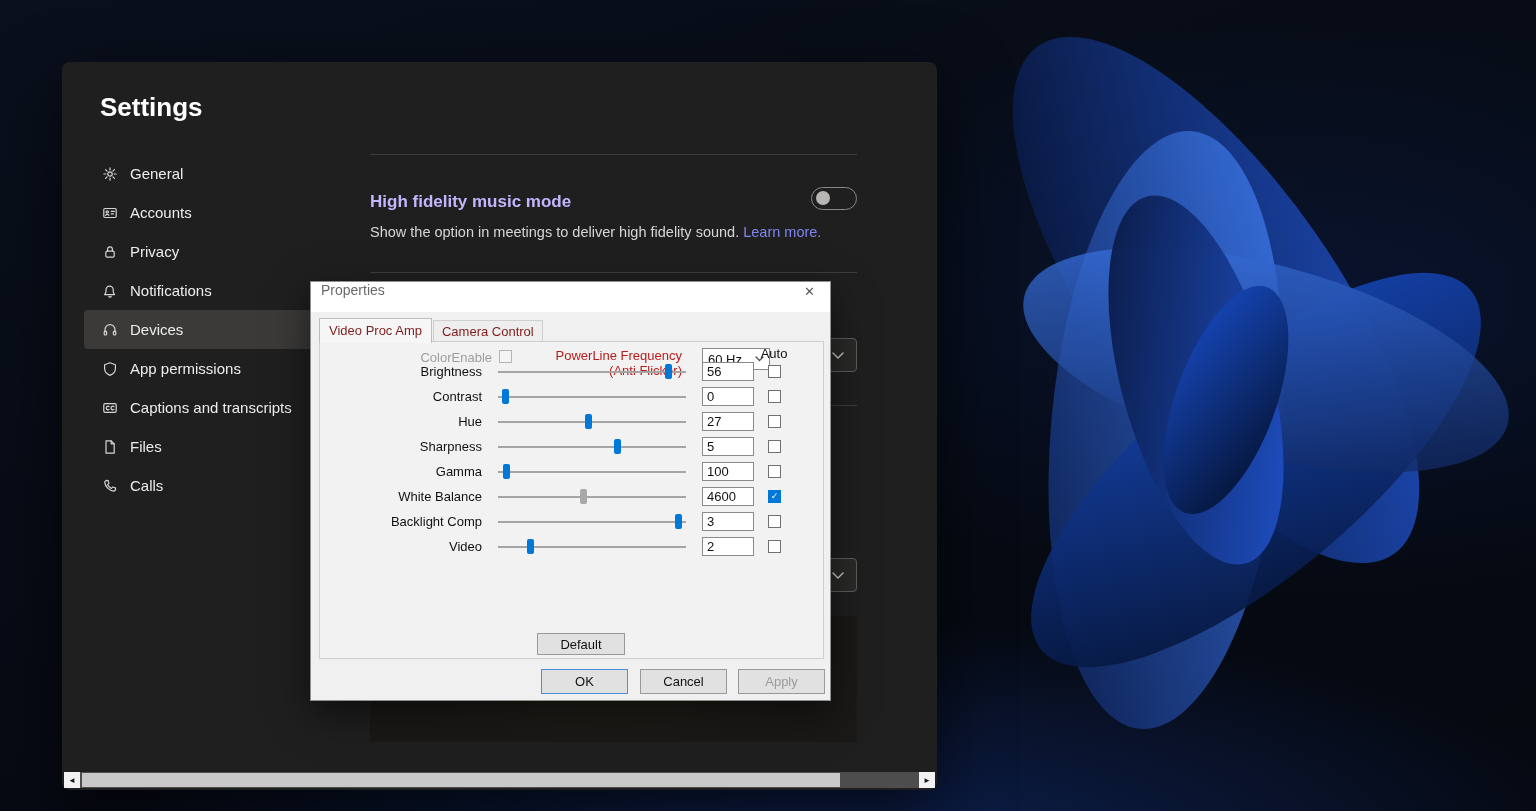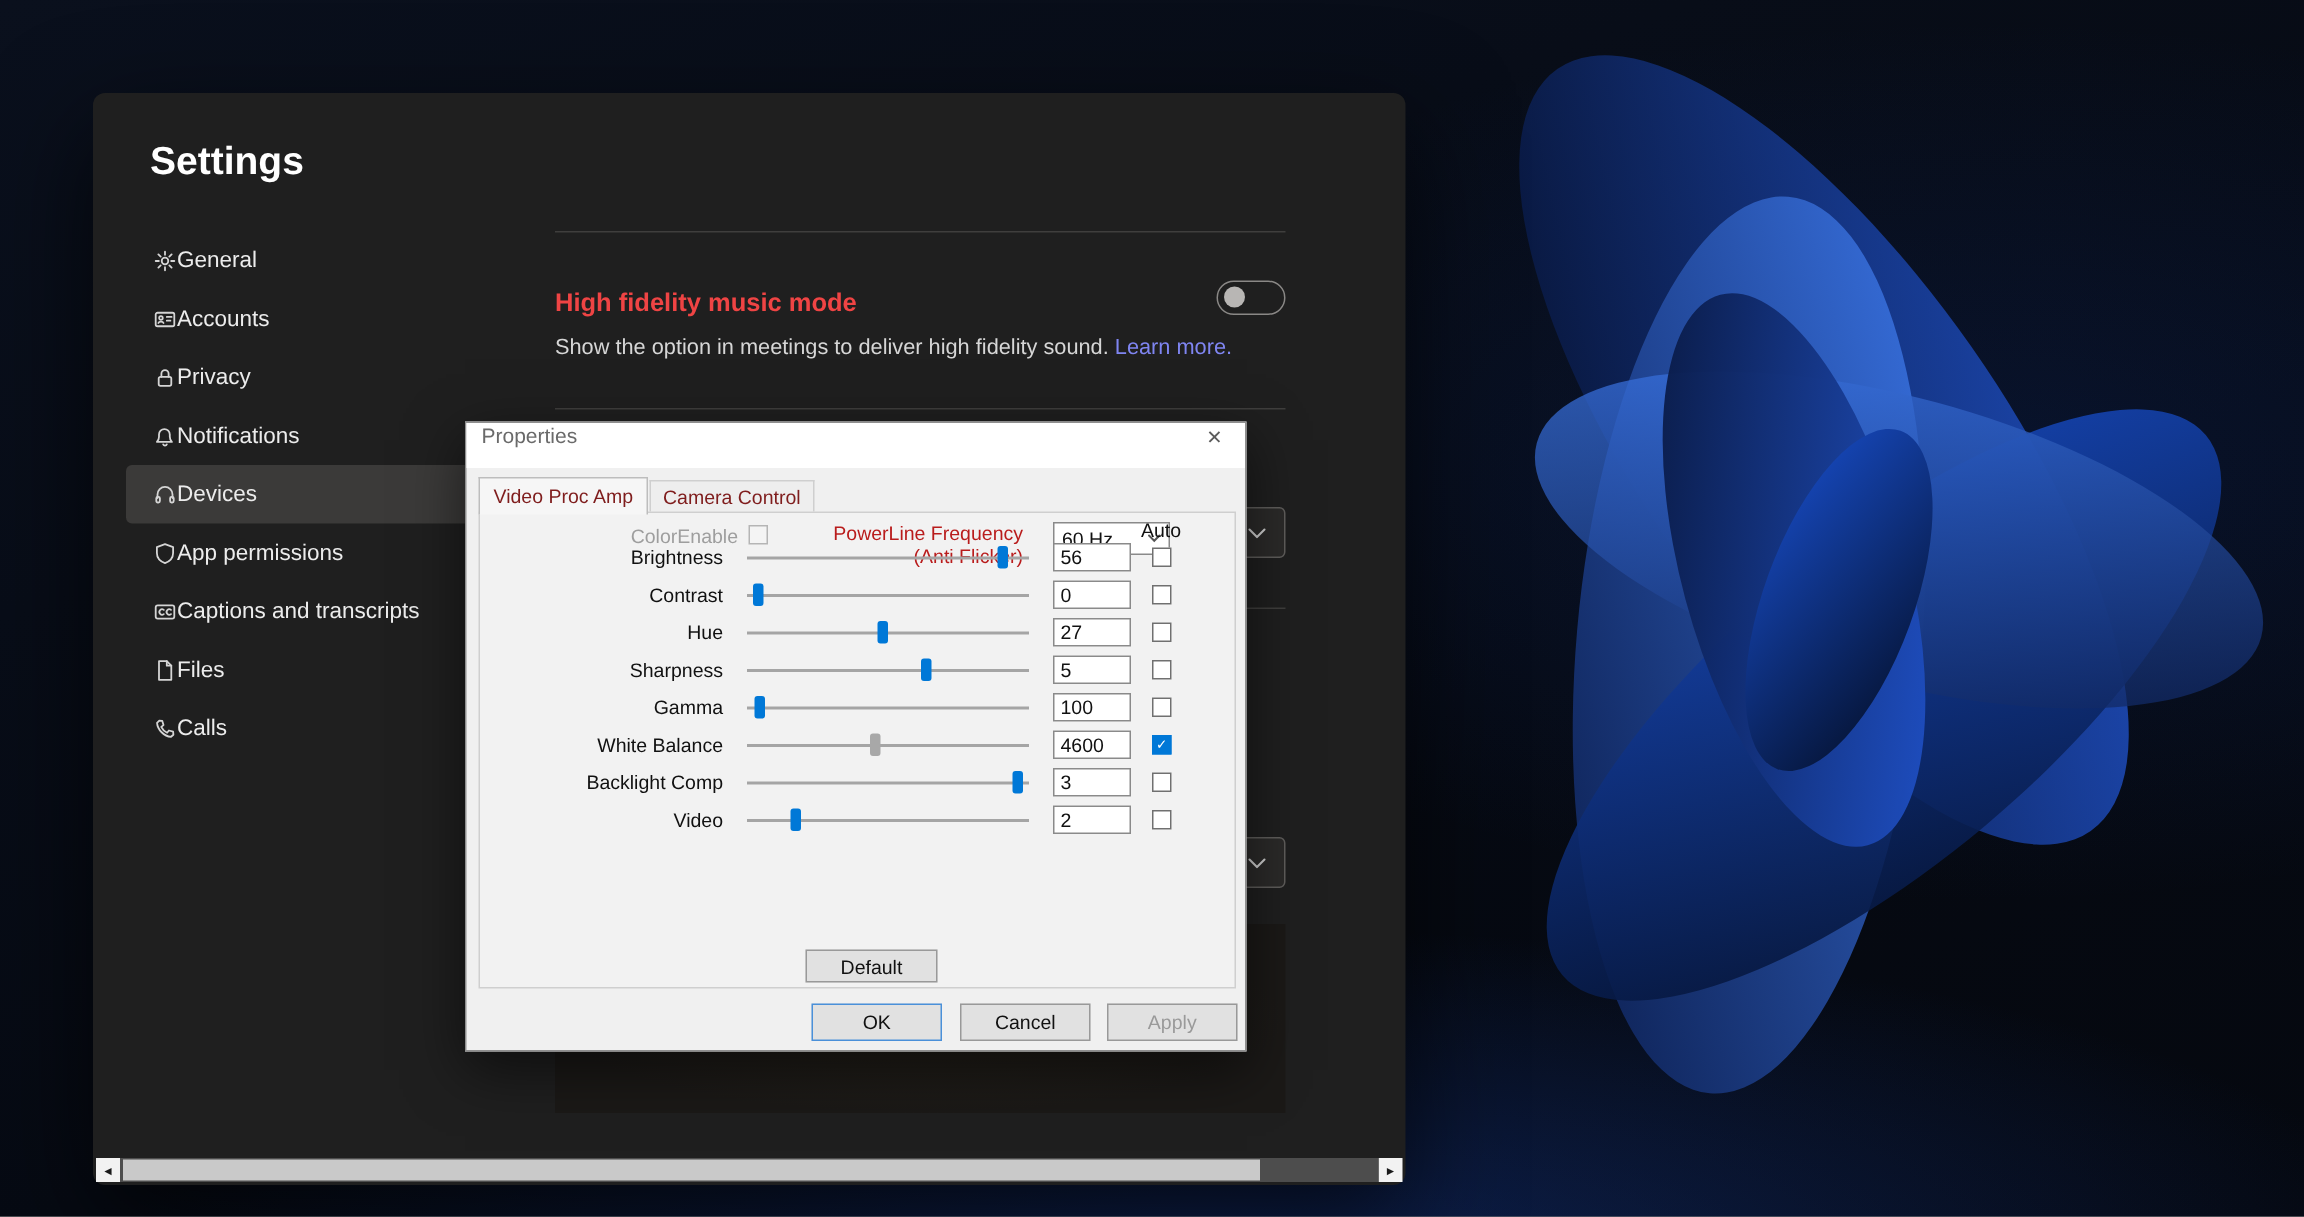--- a/index.html
+++ b/index.html
@@ -17,29 +17,29 @@
   .bloom { position:absolute; right:0; top:0; z-index:0; }
 
   
   .window {
     position:absolute; left:62px; top:62px; width:875px; height:728px;
     background:#1f1f1f; border-radius:8px; z-index:2;
     box-shadow:0 24px 70px rgba(0,0,0,.65);
   }
   .win-title { position:absolute; left:38px; top:30px; color:#fff; font-size:26px; font-weight:bold; }
   .sidebar { position:absolute; left:22px; top:92px; width:252px; }
-  .sb-item { display:flex; align-items:center; height:39px; padding-left:18px; gap:0;
+  .sb-item { display:flex; align-items:center; height:39px; padding-left:18px; gap:12px;
              border-radius:4px; color:#ececec; font-size:15px; cursor:pointer; }
   .sb-item.selected { background:#3b3a39; }
   .sb-icon { width:16px; height:16px; display:inline-flex; flex:0 0 16px; }
 
   .content { position:absolute; left:308px; top:0; width:487px; height:100%; }
   .divider { position:absolute; left:0; width:487px; height:1px; background:#3f3e3d; }
   .dv1 { top:92px; } .dv2 { top:210px; } .dv3 { top:343px; }
-  .h-music { position:absolute; left:0; top:130px; color:#ef4444; font-size:17px; font-weight:bold; }
+  .h-music { position:absolute; left:0; top:130px; color:#c4b5fd; font-size:17px; font-weight:bold; }
   .toggle { position:absolute; left:441px; top:125px; width:46px; height:23px;
             border:1px solid #8a8886; border-radius:12px; cursor:pointer; }
   .toggle .knob { position:absolute; left:4px; top:3px; width:14px; height:14px; border-radius:50%; background:#b8b6b4; }
   .desc { position:absolute; left:0; top:162px; font-size:14.5px; color:#d6d6d6; white-space:nowrap; }
   .desc a { color:var(--link); text-decoration:none; cursor:pointer; }
 
   .sel-partial { position:absolute; left:320px; width:167px; height:34px; background:#2b2a29;
                  border:1px solid #5f5d5b; border-radius:4px; z-index:1;
                  display:flex; align-items:center; justify-content:flex-end; padding-right:12px; cursor:pointer; }
   .sp1 { top:276px; } .sp2 { top:496px; }
@@ -80,21 +80,21 @@
   .checkbox { margin-left:14px; width:13px; height:13px; border:1px solid #707070; background:#fff;
               display:inline-flex; align-items:center; justify-content:center;
               font-size:9px; line-height:1; color:#fff; cursor:pointer; flex:0 0 13px; }
   .checkbox.checked { background:var(--accent); border-color:var(--accent); }
   .checkbox.disabled { border-color:#b5b5b5; background:#f4f4f4; cursor:default; }
 
   .misc-row { display:flex; align-items:flex-start; margin-top:6px; }
   .ce-label { width:172px; text-align:right; color:#9e9e9e; padding-top:2px; }
   .misc-row .checkbox { margin-left:7px; margin-top:2px; }
   .pl-label { width:170px; text-align:right; line-height:15px; color:#b91c1c; }
-  .dropdown { margin-left:20px; width:78px; height:22px; background:#fff; border:1px solid #8a8a8a;
+  .dropdown { margin-left:20px; width:68px; height:22px; background:#fff; border:1px solid #8a8a8a;
               display:flex; align-items:center; padding:0 5px; gap:3px; cursor:pointer; }
   .dropdown .dval { flex:1; color:#111; }
 
   .btn { font:13px "Liberation Sans",sans-serif; background:#e1e1e1; border:1px solid #999;
          color:#111; cursor:pointer; }
   .default-btn { position:absolute; left:217px; top:291px; width:88px; height:22px; }
   .dlg-btn { position:absolute; top:387px; width:87px; height:25px; }
   .btn-ok { left:230px; border-color:#4a90d9; }
   .btn-cancel { left:329px; }
   .btn-apply { left:427px; color:#9a9a9a; }

